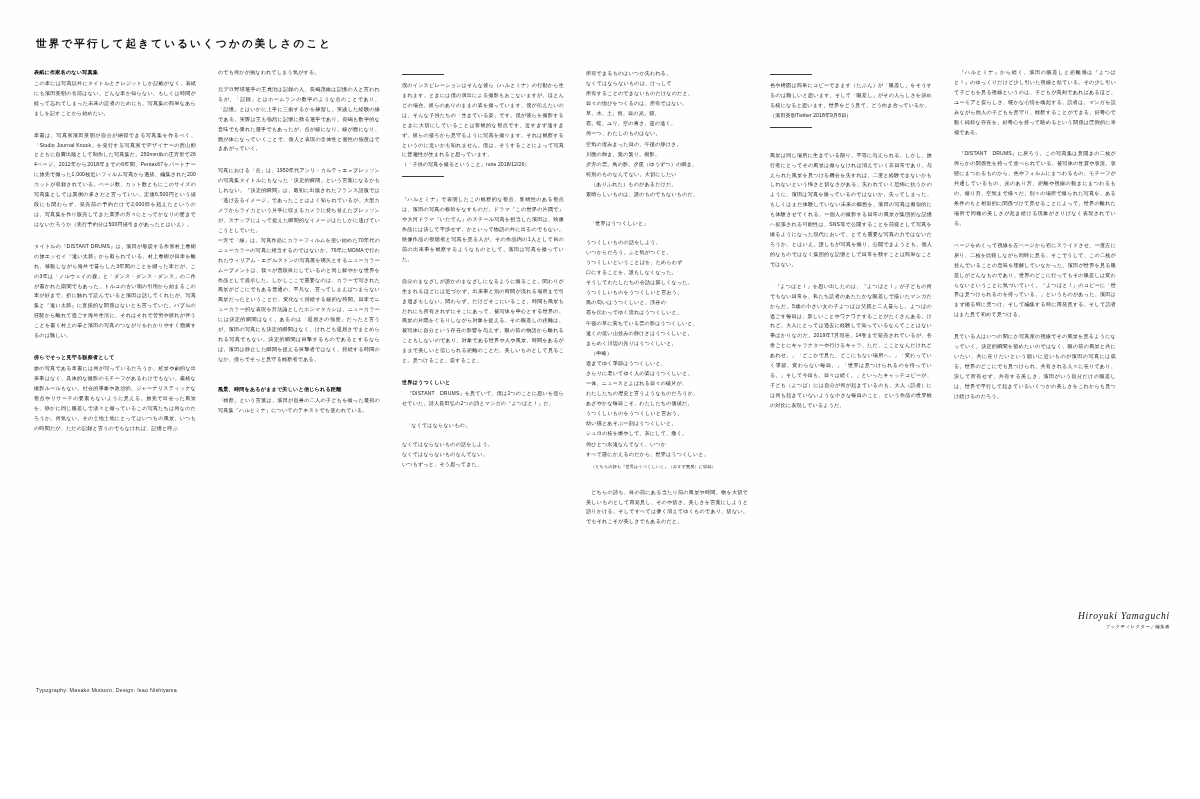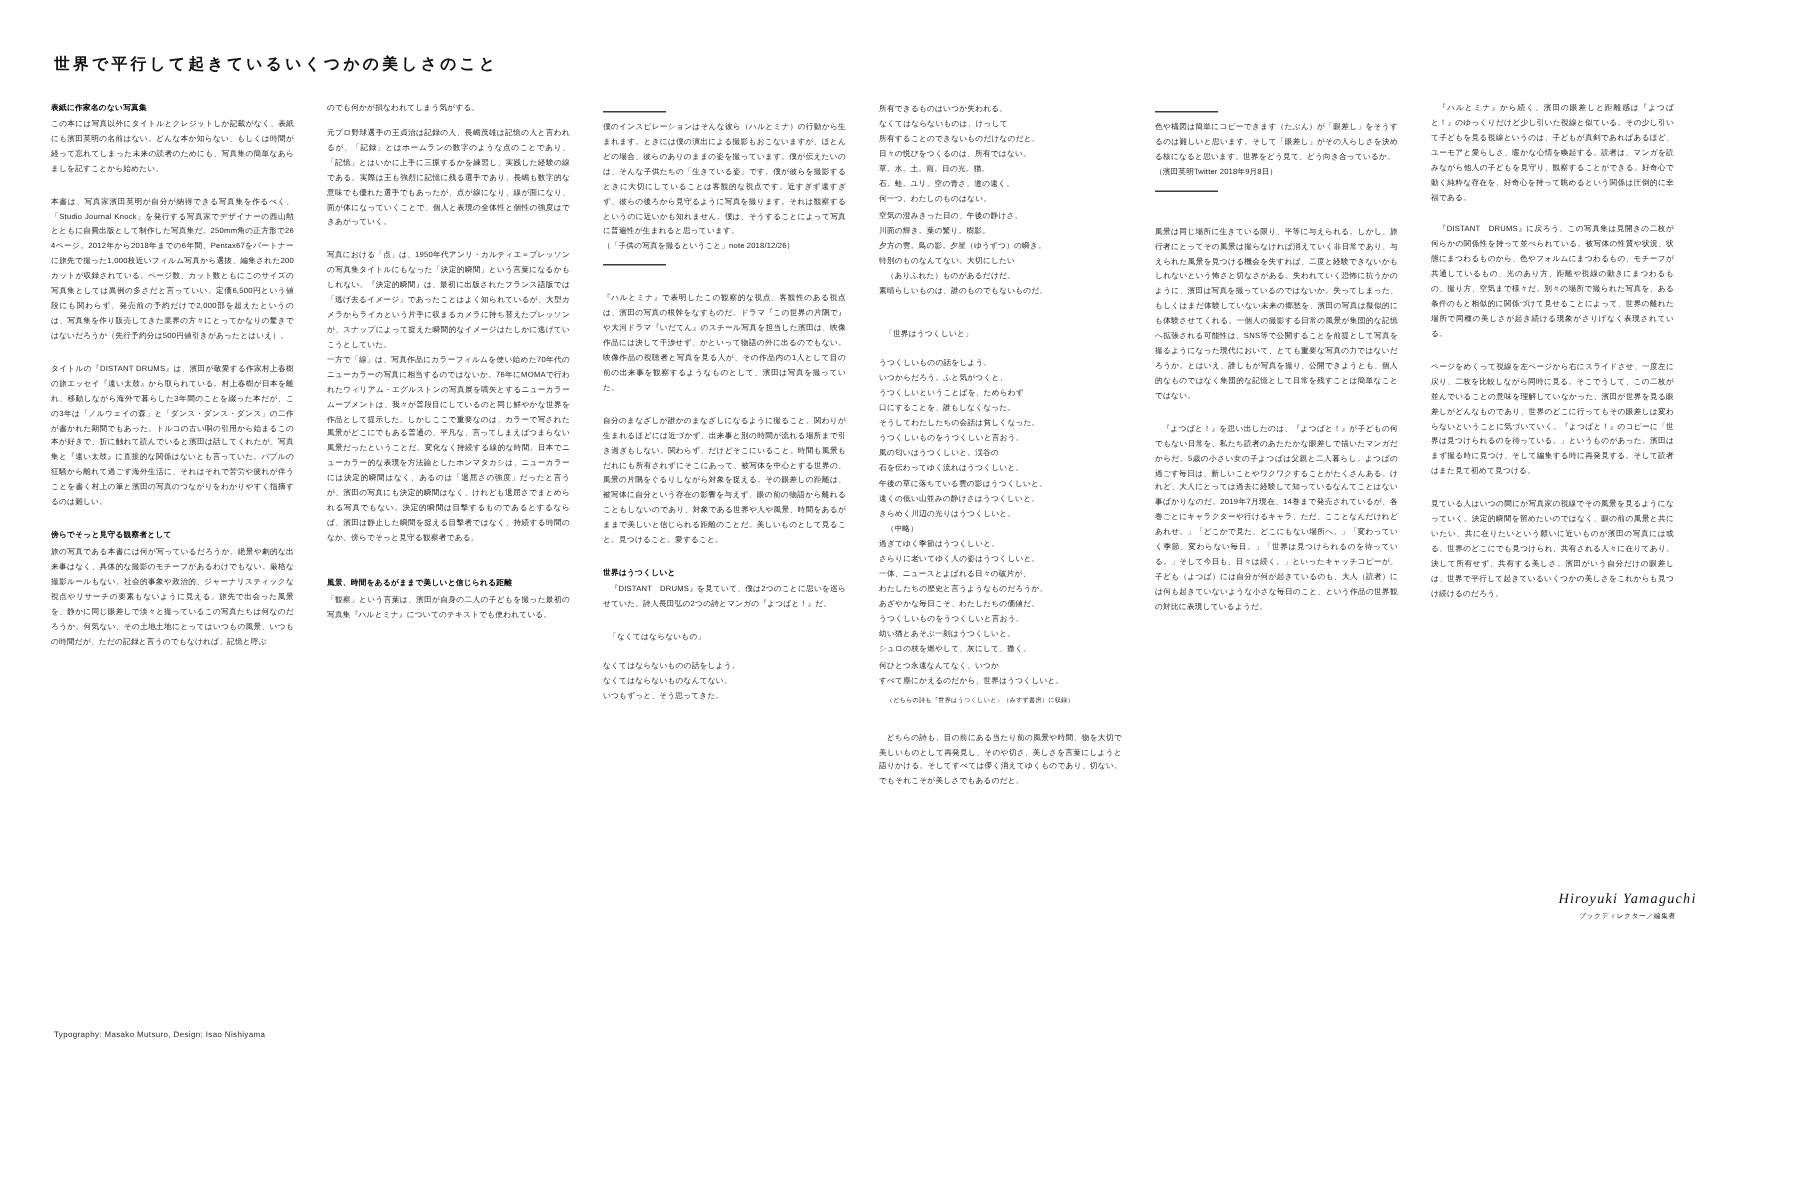--- a/index.html
+++ b/index.html
@@ -115,22 +115,22 @@
     line-height:1.95;
   }
   .spacer-s{height:8px;}
   .spacer-m{height:13px;}
   .spacer-l{height:20px;}
 
   
   .signature{
     position:absolute;
     right:30px;
-    bottom:104px;
-    text-align:center;
+    bottom:88px;
+    text-align:right;
     width:170px;
   }
   .sig-name{
     font-family:"Liberation Serif","DejaVu Serif",serif;
     font-style:italic;
     font-size:9.5px;
     letter-spacing:0.8px;
     color:#111;
     margin:0 0 3px 0;
   }

